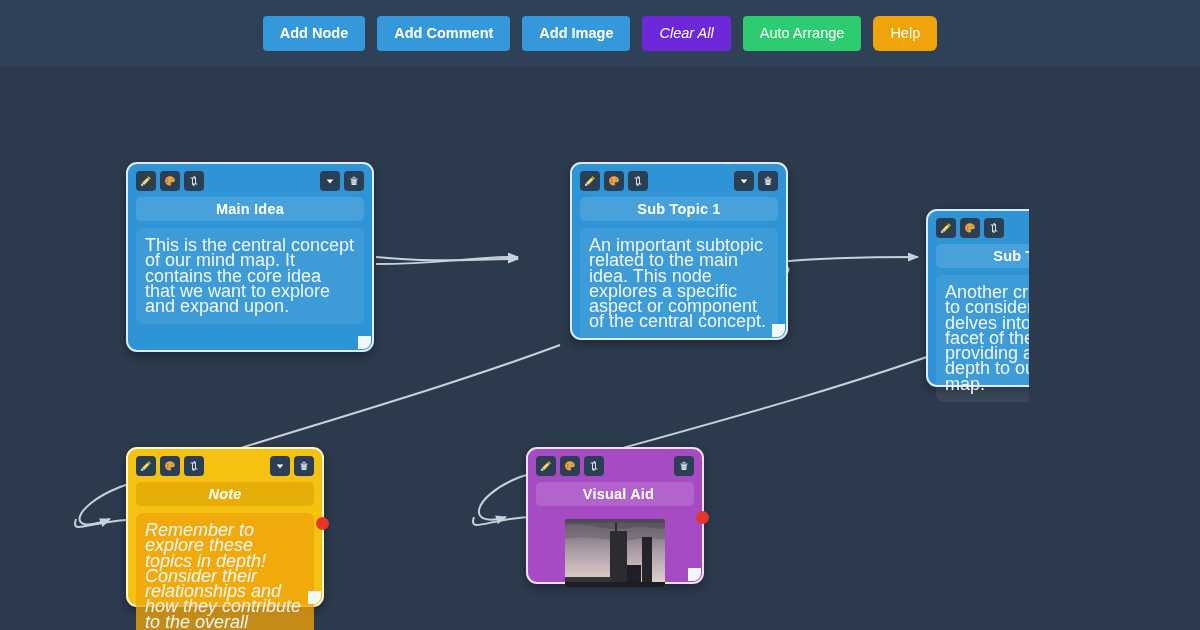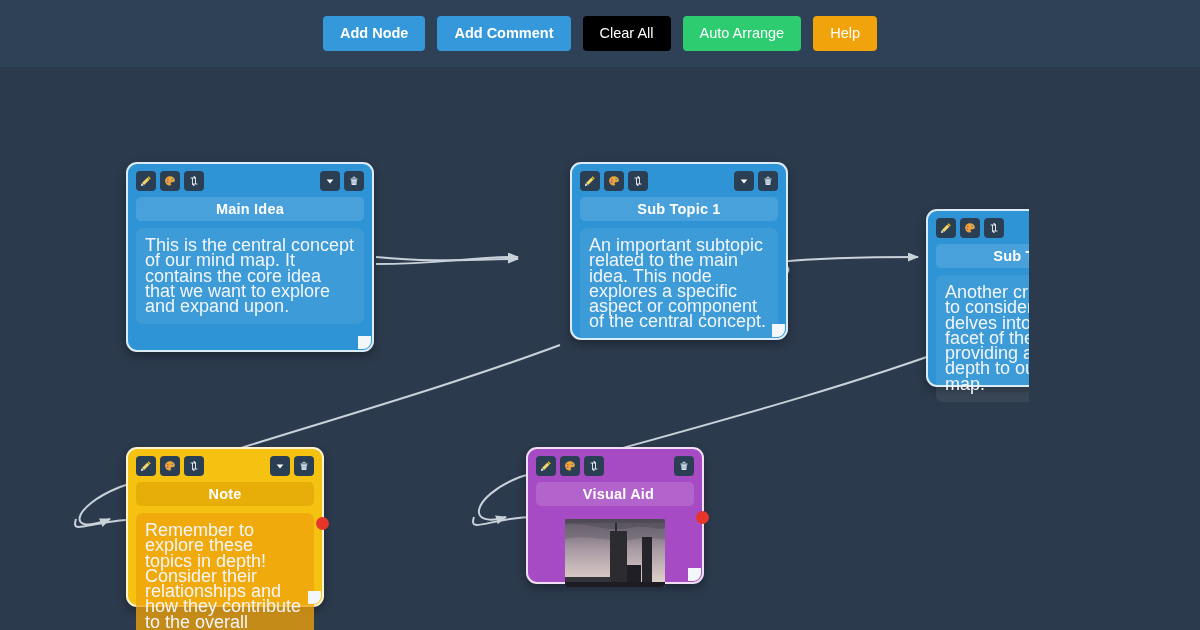--- a/index.html
+++ b/index.html
@@ -16,37 +16,37 @@
     background:#2e4156;
     display:flex; align-items:center; justify-content:center; gap:12px;
   }
   .tb-btn {
     border:none; border-radius:4px; color:#ffffff;
     font-family:"Liberation Sans", sans-serif;
     font-size:14.5px; line-height:1;
     padding:10px 17px; cursor:pointer; white-space:nowrap;
   }
   .tb-blue   { background:#3498db;font-weight:bold; }
-  .tb-red    { background:#000000; }
+  .tb-red    { background:#6d28d9;font-style:italic; }
   .tb-green  { background:#2ecc71; }
-  .tb-orange { background:#f0a30a; }
+  .tb-orange { background:#f0a30a;border-radius:6px; }
 
   
   #canvas { position:absolute; left:0; top:67px; width:1029px; height:563px; overflow:hidden; }
   #edges  { position:absolute; left:0; top:0; width:1200px; height:563px; pointer-events:none; }
 
   
   .node {
     position:absolute; border-radius:11px;
     border:2px solid rgba(255,255,255,.82);
     box-shadow:0 4px 10px rgba(0,0,0,.32);
     padding:7px 8px 8px 8px;
   }
   .node.blue   { background:#2f94d6; }
-  .node.yellow { background:#f5c211; }
+  .node.yellow { background:#f5c211;font-style:italic; }
   .node.purple { background:#a64bc4; }
 
   .node-head { position:relative; height:22px; }
   .tool-left  { position:absolute; left:0;  top:0; display:flex; gap:4px; }
   .tool-right { position:absolute; right:0; top:0; display:flex; gap:4px; }
 
   .ibtn {
     width:20px; height:20px; border-radius:4px;
     background:#2a3f54; border:none; cursor:pointer;
     display:flex; align-items:center; justify-content:center;
@@ -84,20 +84,21 @@
     width:100px; height:68px; border-radius:2px; display:block;
     margin:2px auto 0 auto; overflow:hidden;
   }
 </style>
 </head>
 <body>
 
 <div id="toolbar">
     <button class="tb-btn tb-blue">Add Node</button>
     <button class="tb-btn tb-blue">Add Comment</button>
+    <button class="tb-btn tb-blue">Add Image</button>
     <button class="tb-btn tb-red">Clear All</button>
     <button class="tb-btn tb-green">Auto Arrange</button>
     <button class="tb-btn tb-orange">Help</button>
   </div>
 
 <div id="canvas">
 
   <svg id="edges" viewBox="0 0 1200 563" xmlns="http://www.w3.org/2000/svg">
     <defs>
       <marker id="ah" markerWidth="11" markerHeight="9" refX="10" refY="4.5" orient="auto" markerUnits="userSpaceOnUse">

